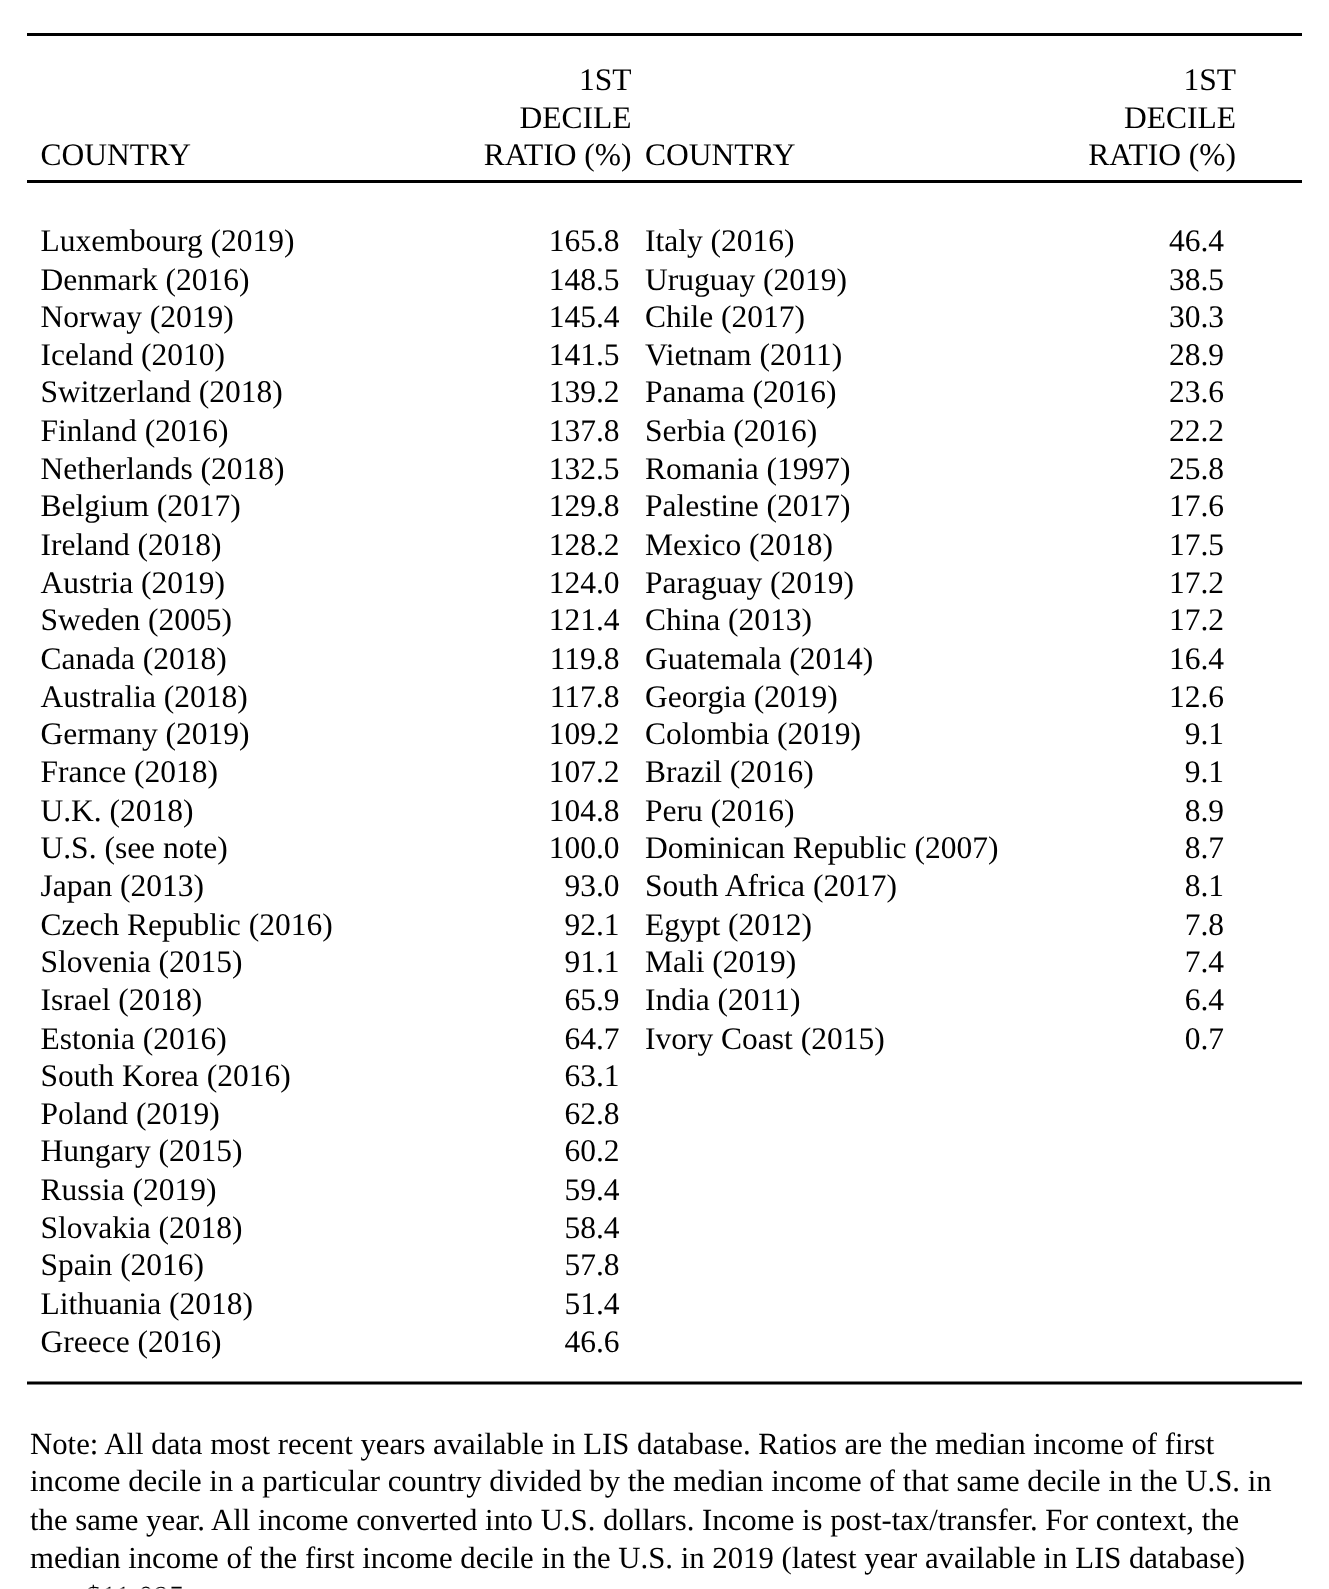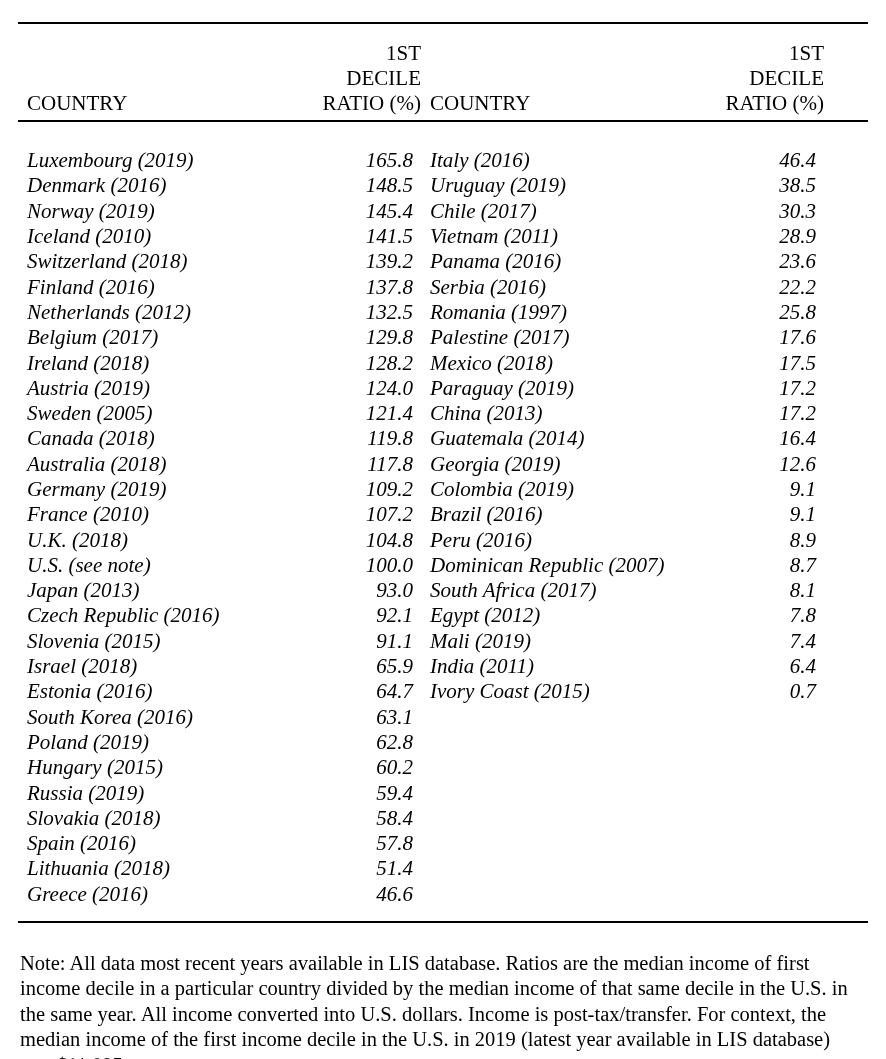--- a/index.html
+++ b/index.html
@@ -60,23 +60,22 @@
 
   .body-area {
     display: flex;
     padding-top: 26px;
   }
   .col {
     display: block;
   }
   .data-row {
     display: flex;
-    align-items: center;
+    align-items: flex-end;
     height: 25.3px;
-    font-style: italic;
   }
   .cell-country {
     width: 265px;
     font-size: 21px;
     line-height: 25px;
     padding-left: 9px;
     box-sizing: border-box;
     white-space: nowrap;
   }
   .cell-value {
@@ -149,21 +148,21 @@
         </div>
         <div class="data-row">
           <div class="cell-country">Switzerland (2018)</div>
           <div class="cell-value">139.2</div>
         </div>
         <div class="data-row">
           <div class="cell-country">Finland (2016)</div>
           <div class="cell-value">137.8</div>
         </div>
         <div class="data-row">
-          <div class="cell-country">Netherlands (2012)</div>
+          <div class="cell-country">Netherlands (2018)</div>
           <div class="cell-value">132.5</div>
         </div>
         <div class="data-row">
           <div class="cell-country">Belgium (2017)</div>
           <div class="cell-value">129.8</div>
         </div>
         <div class="data-row">
           <div class="cell-country">Ireland (2018)</div>
           <div class="cell-value">128.2</div>
         </div>
@@ -181,21 +180,21 @@
         </div>
         <div class="data-row">
           <div class="cell-country">Australia (2018)</div>
           <div class="cell-value">117.8</div>
         </div>
         <div class="data-row">
           <div class="cell-country">Germany (2019)</div>
           <div class="cell-value">109.2</div>
         </div>
         <div class="data-row">
-          <div class="cell-country">France (2010)</div>
+          <div class="cell-country">France (2018)</div>
           <div class="cell-value">107.2</div>
         </div>
         <div class="data-row">
           <div class="cell-country">U.K. (2018)</div>
           <div class="cell-value">104.8</div>
         </div>
         <div class="data-row">
           <div class="cell-country">U.S. (see note)</div>
           <div class="cell-value">100.0</div>
         </div>

